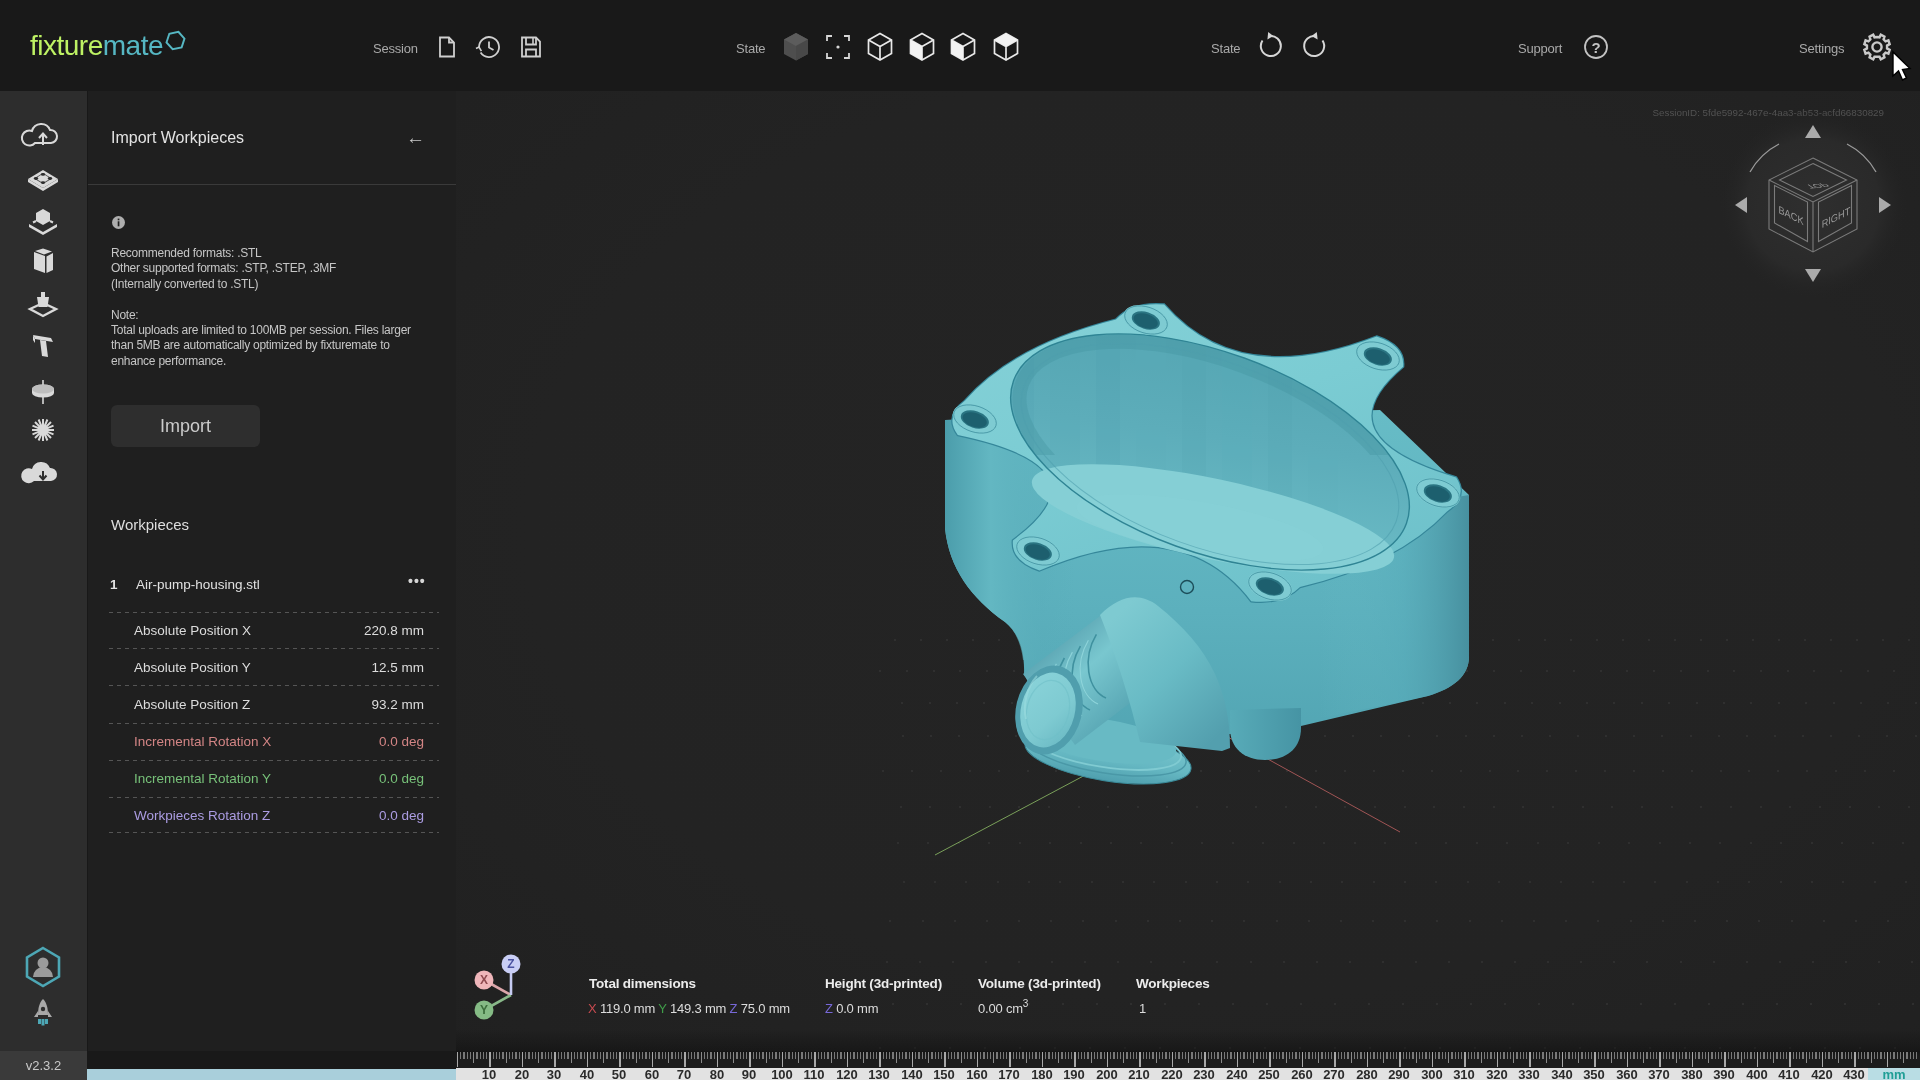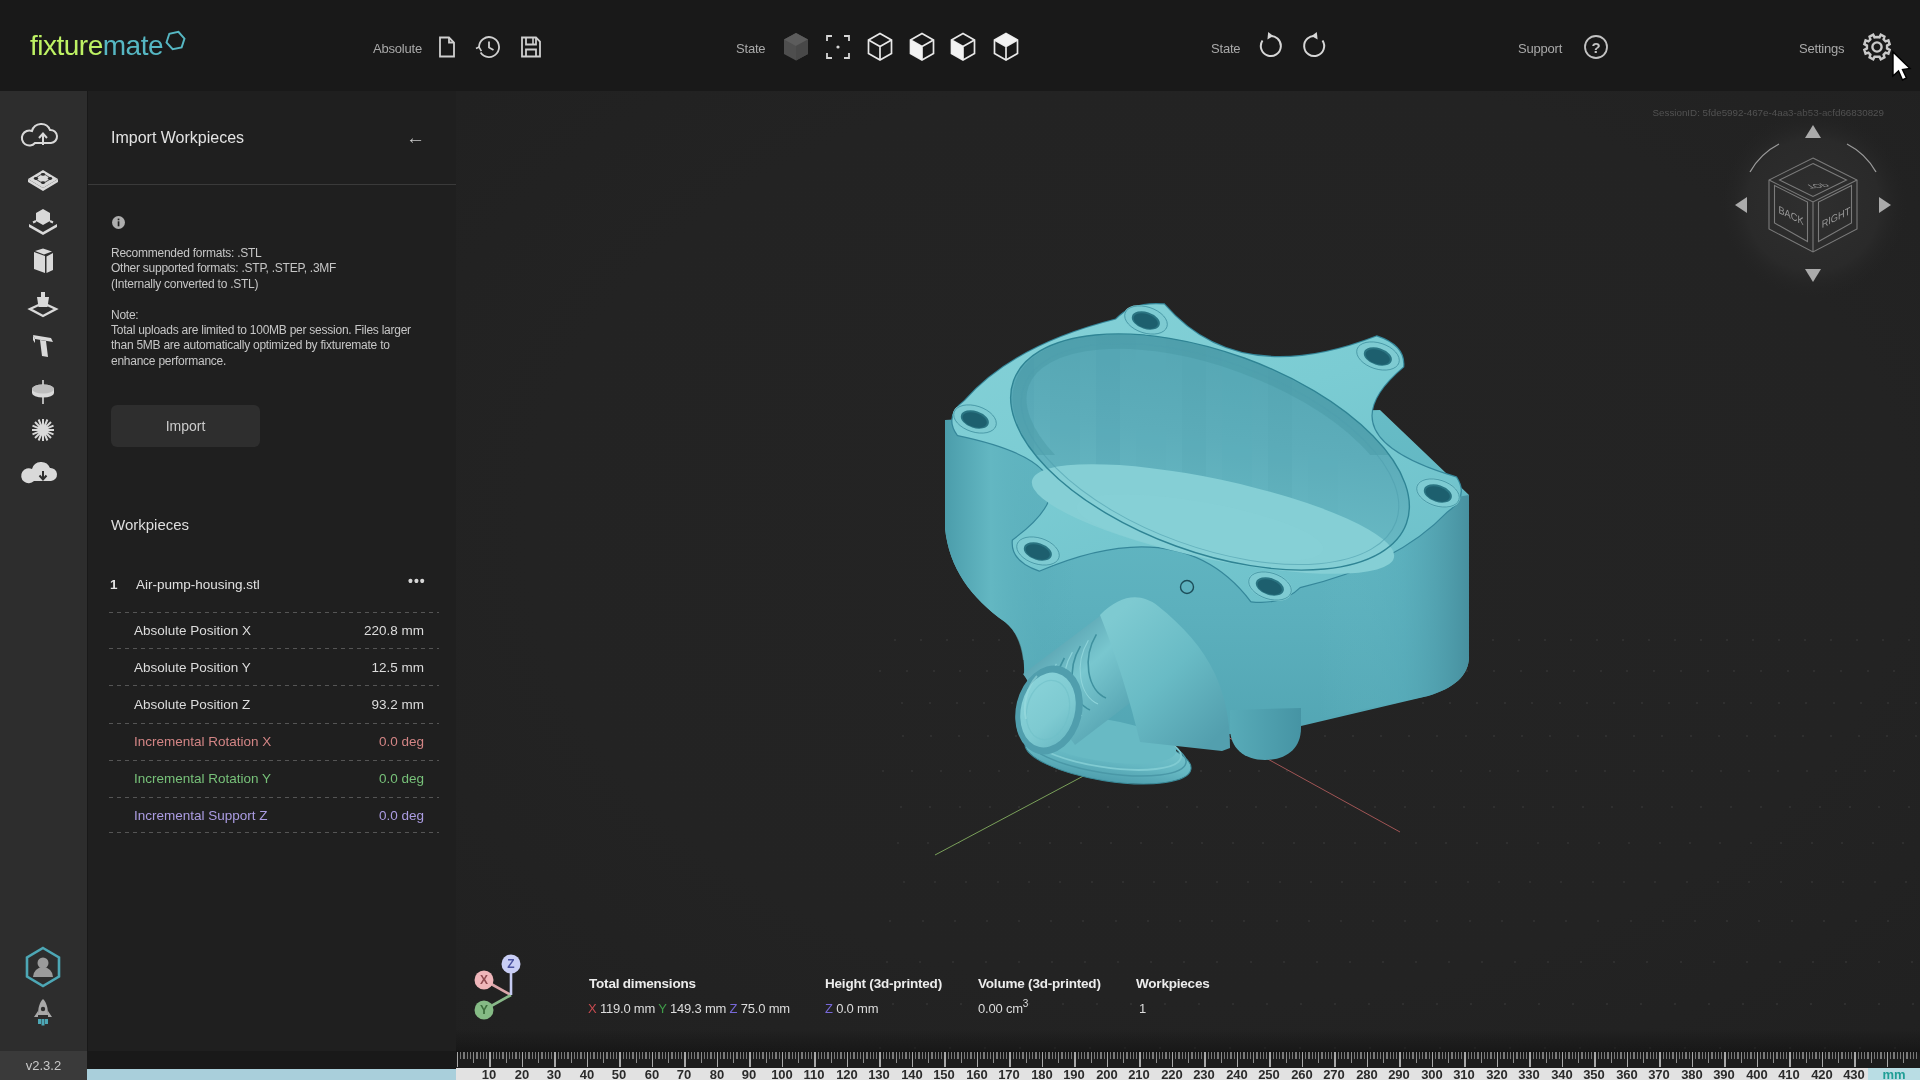--- a/index.html
+++ b/index.html
@@ -16,21 +16,21 @@
   #rulerticks { position:absolute; left:456px; top:1051px; width:1464px; height:17px; background:linear-gradient(to bottom,#141414 0,#1c1c1c 5px,#1c1c1c 100%); }
   #rulernums { position:absolute; left:456px; top:1068px; width:1464px; height:12px; background:#e2e2e2; }
 </style>
 </head>
 <body>
 <div id="topbar">
   <div class="abs" style="left:30px; top:30px; font-size:28px; letter-spacing:-0.5px;"><span style="color:#bef264;">fixture</span><span style="color:#56b7c3;">mate</span></div>
   <svg class="abs" style="left:165px; top:30px;" width="21" height="21" viewBox="0 0 24 24">
       <polygon points="12,1.5 21.1,6.8 21.1,17.3 12,22.5 2.9,17.3 2.9,6.8" fill="none" stroke="#56b7c3" stroke-width="2.2" transform="rotate(18 12 12)"></polygon>
     </svg>
-  <div class="tblabel" style="left:373px;">Absolute</div>
+  <div class="tblabel" style="left:373px;">Session</div>
   <div class="tblabel" style="left:736px;">State</div>
   <div class="tblabel" style="left:1211px;">State</div>
   <div class="tblabel" style="left:1518px;">Support</div>
   <div class="tblabel" style="left:1799px;">Settings</div>
   <svg width="1920" height="91" viewBox="0 0 1920 91" style="position:absolute;left:0;top:0;">
 
     <g transform="translate(447,47)" fill="none" stroke="#cfcfcf" stroke-width="1.8">
       <path d="M -7 -9.5 L 2 -9.5 L 7 -4.5 L 7 9.5 L -7 9.5 Z"></path>
       <path d="M 2 -9.5 L 2 -4.5 L 7 -4.5"></path>
     </g>
@@ -199,21 +199,21 @@
   <div class="abs" style="left:23px; top:155px; width:345px; font-size:12px; letter-spacing:-0.25px; line-height:15.4px; color:#c6c6c6; white-space:nowrap;">
     Recommended formats: .STL<br>
     Other supported formats: .STP, .STEP, .3MF<br>
     (Internally converted to .STL)<br>
     <br>
     Note:<br>
     Total uploads are limited to 100MB per session. Files larger<br>
     than 5MB are automatically optimized by fixturemate to<br>
     enhance performance.
   </div>
-  <div class="abs" style="left:23px; top:314px; width:149px; height:42px; background:#2e2e2e; border-radius:6px; color:#cbcbcb; font-size:14px; text-align:center; line-height:42px;">Import</div>
+  <div class="abs" style="left:23px; top:314px; width:149px; height:42px; background:#2e2e2e; border-radius:6px; color:#cbcbcb; font-size:18px; text-align:center; line-height:42px;">Import</div>
   <div class="abs" style="left:23px; top:425px; font-size:15px; color:#dedede;">Workpieces</div>
   <div class="abs" style="left:22px; top:486px; font-size:13.5px; color:#e0e0e0; font-weight:bold;">1</div>
   <div class="abs" style="left:48px; top:486px; font-size:13.5px; color:#e0e0e0;">Air-pump-housing.stl</div>
   <div class="abs" style="left:320px; top:482px; font-size:14px; color:#d6d6d6; letter-spacing:1px; font-weight:bold;">•••</div>
   <div class="abs" style="left:21px; top:521px; width:330px; height:1px; background-image:repeating-linear-gradient(to right,#555 0 4px,transparent 4px 8px);"></div>
   <div class="abs" style="left:21px; top:557px; width:330px; height:1px; background-image:repeating-linear-gradient(to right,#555 0 4px,transparent 4px 8px);"></div>
   <div class="abs" style="left:21px; top:594px; width:330px; height:1px; background-image:repeating-linear-gradient(to right,#555 0 4px,transparent 4px 8px);"></div>
   <div class="abs" style="left:21px; top:632px; width:330px; height:1px; background-image:repeating-linear-gradient(to right,#555 0 4px,transparent 4px 8px);"></div>
   <div class="abs" style="left:21px; top:669px; width:330px; height:1px; background-image:repeating-linear-gradient(to right,#555 0 4px,transparent 4px 8px);"></div>
   <div class="abs" style="left:21px; top:706px; width:330px; height:1px; background-image:repeating-linear-gradient(to right,#555 0 4px,transparent 4px 8px);"></div>
@@ -221,21 +221,21 @@
   <div class="abs" style="left:46px; top:532px; font-size:13.5px; color:#dcdcdc;">Absolute Position X</div>
   <div class="abs" style="left:186px; top:532px; width:150px; font-size:13.5px; color:#dcdcdc; text-align:right;">220.8 mm</div>
   <div class="abs" style="left:46px; top:569px; font-size:13.5px; color:#dcdcdc;">Absolute Position Y</div>
   <div class="abs" style="left:186px; top:569px; width:150px; font-size:13.5px; color:#dcdcdc; text-align:right;">12.5 mm</div>
   <div class="abs" style="left:46px; top:606px; font-size:13.5px; color:#dcdcdc;">Absolute Position Z</div>
   <div class="abs" style="left:186px; top:606px; width:150px; font-size:13.5px; color:#dcdcdc; text-align:right;">93.2 mm</div>
   <div class="abs" style="left:46px; top:643px; font-size:13.5px; color:#d38585;">Incremental Rotation X</div>
   <div class="abs" style="left:186px; top:643px; width:150px; font-size:13.5px; color:#d38585; text-align:right;">0.0 deg</div>
   <div class="abs" style="left:46px; top:680px; font-size:13.5px; color:#77c179;">Incremental Rotation Y</div>
   <div class="abs" style="left:186px; top:680px; width:150px; font-size:13.5px; color:#77c179; text-align:right;">0.0 deg</div>
-  <div class="abs" style="left:46px; top:717px; font-size:13.5px; color:#ab9ce2;">Incremental Support Z</div>
+  <div class="abs" style="left:46px; top:717px; font-size:13.5px; color:#ab9ce2;">Workpieces Rotation Z</div>
   <div class="abs" style="left:186px; top:717px; width:150px; font-size:13.5px; color:#ab9ce2; text-align:right;">0.0 deg</div>
 </div>
 <div id="viewport">
   <div style="position:absolute;left:0;top:0;width:1464px;height:960px;background:radial-gradient(ellipse 1150px 780px at 52% 46%, #242424 0%, #232323 60%, #202020 100%);"></div>
   <svg width="1464" height="960" viewBox="0 0 1464 960" style="position:absolute;left:0;top:0;">
 
     <g fill="#373737" opacity="0.8">
       <circle cx="439" cy="549" r="1.1"></circle>
       <circle cx="465" cy="549" r="1.1"></circle>
       <circle cx="491" cy="549" r="1.1"></circle>

